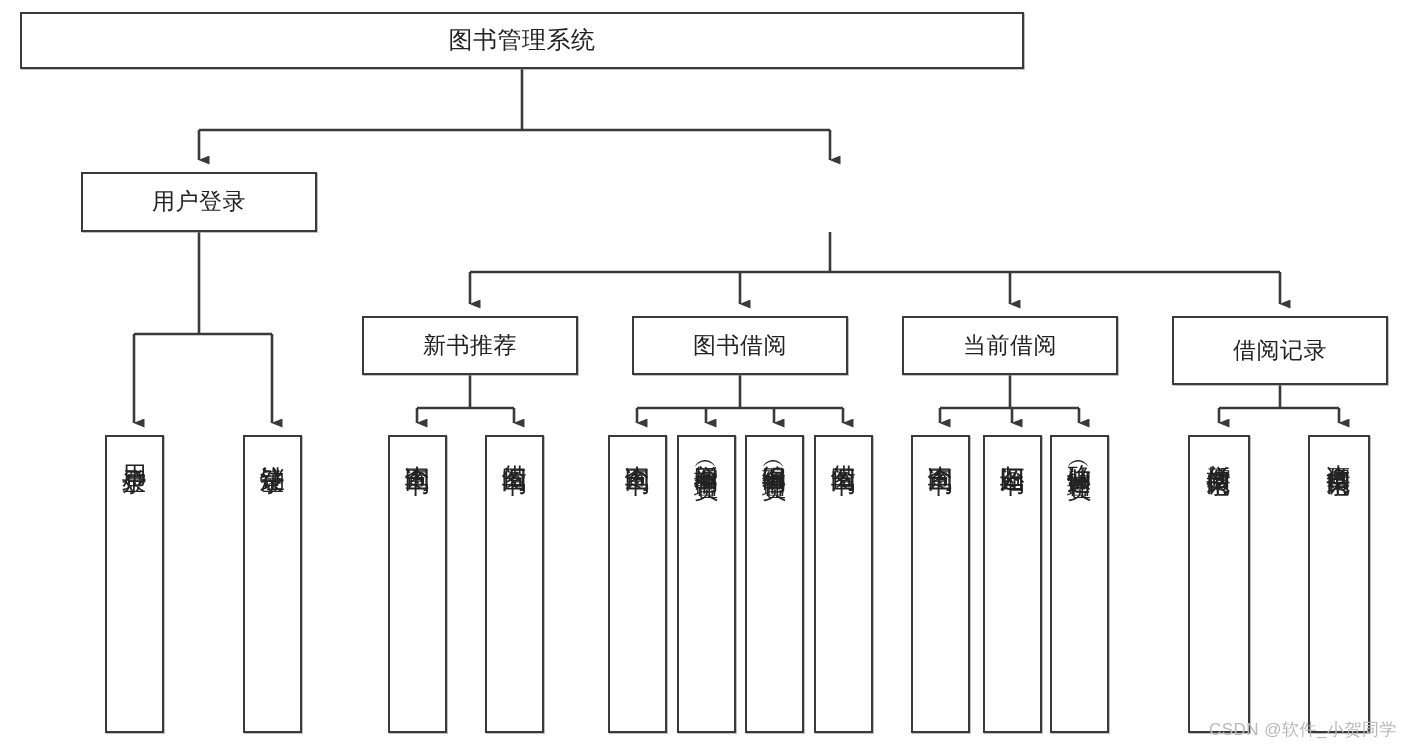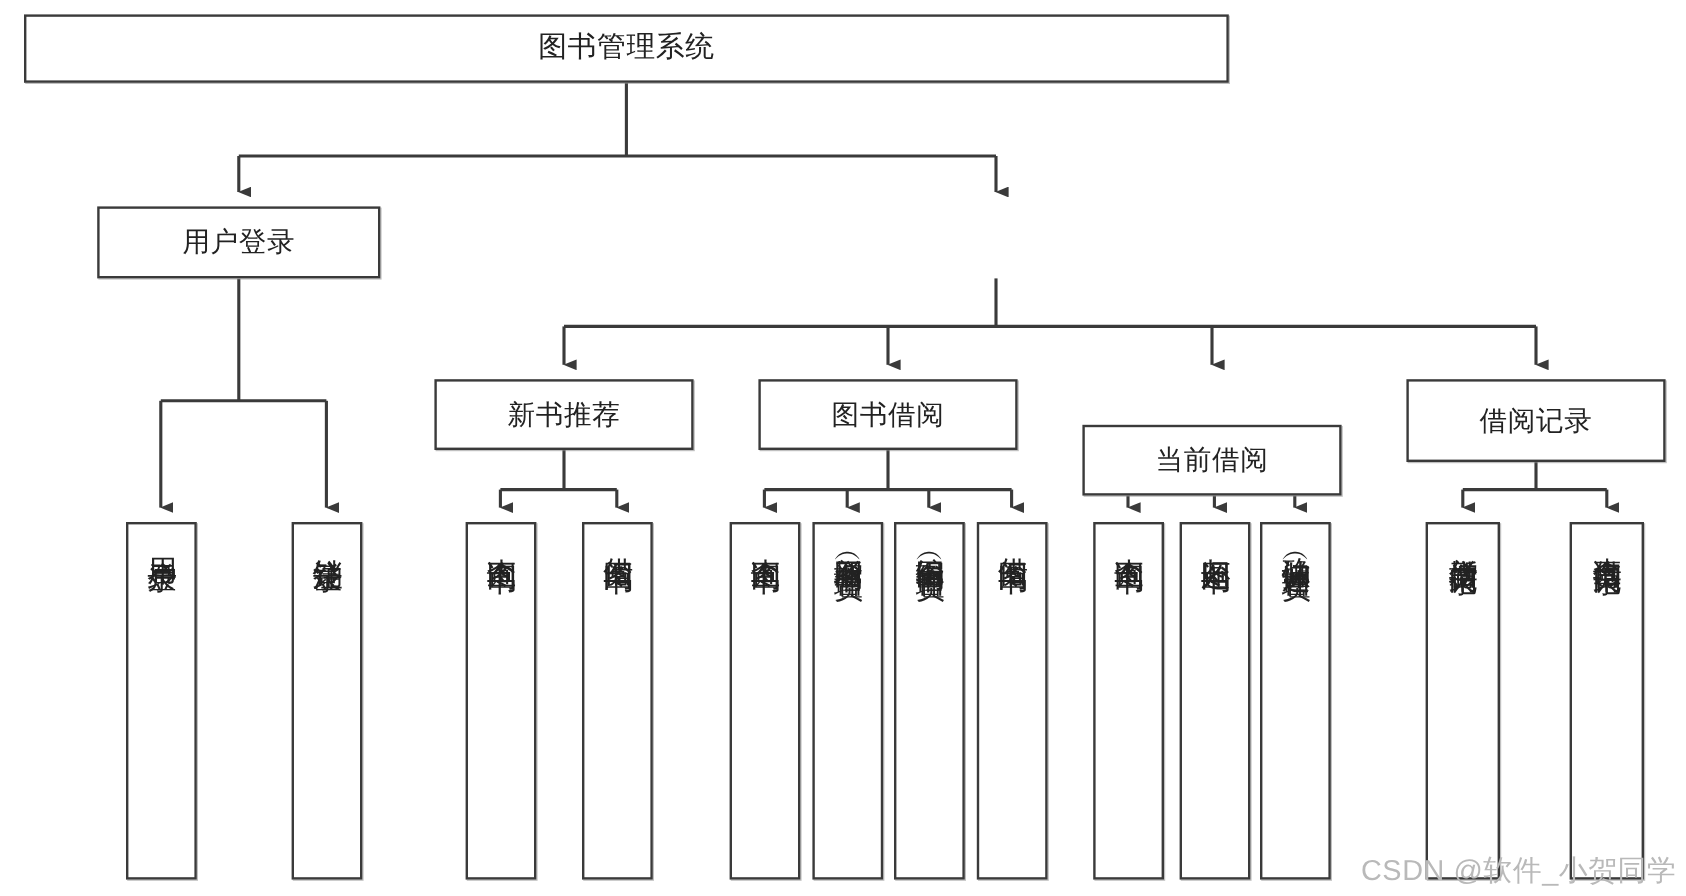--- a/index.html
+++ b/index.html
@@ -62,21 +62,21 @@
     letter-spacing:2px;
     white-space:nowrap;
   }
   .node.v.tall .lbl{
     font-size:24px;
   }
   .watermark{
     position:absolute;
     right:8px;
     bottom:6px;
-    font-size:24px;
+    font-size:17px;
     color:#b9b9b9;
     z-index:5;
     white-space:nowrap;
     letter-spacing:0.5px;
     text-align:right;
   }
 </style>
 </head>
 <body>
 
@@ -139,21 +139,21 @@
   <div class="node h" style="left: 81px; top: 172px; width: 236px; height: 60px; border-color: rgb(58, 58, 58); background: rgb(255, 255, 255); color: rgb(34, 34, 34);">
     <span class="lbl">用户登录</span>
   </div>
 
   <div class="node h" style="left: 632px; top: 316px; width: 216px; height: 59px; border-color: rgb(58, 58, 58); background: rgb(255, 255, 255); color: rgb(34, 34, 34);">
     <span class="lbl">图书借阅</span>
   </div>
   <div class="node h" style="left: 362px; top: 316px; width: 216px; height: 59px; border-color: rgb(58, 58, 58); background: rgb(255, 255, 255); color: rgb(34, 34, 34);">
     <span class="lbl">新书推荐</span>
   </div>
-  <div class="node h" style="left: 902px; top: 316px; width: 216px; height: 59px; border-color: rgb(58, 58, 58); background: rgb(255, 255, 255); color: rgb(34, 34, 34); margin-top: 38px;">
+  <div class="node h" style="left: 902px; top: 316px; width: 216px; height: 59px; border-color: rgb(58, 58, 58); background: rgb(255, 255, 255); color: rgb(34, 34, 34);">
     <span class="lbl">当前借阅</span>
   </div>
   <div class="node h" style="left: 1172px; top: 316px; width: 216px; height: 69px; border-color: rgb(58, 58, 58); background: rgb(255, 255, 255); color: rgb(34, 34, 34);">
     <span class="lbl">借阅记录</span>
   </div>
 
   <div class="node v" style="left: 105px; top: 435px; width: 59px; height: 298px; border-color: rgb(58, 58, 58); background: rgb(255, 255, 255); color: rgb(34, 34, 34);">
     <span class="lbl">用户登录</span>
   </div>
   <div class="node v" style="left: 243px; top: 435px; width: 59px; height: 298px; border-color: rgb(58, 58, 58); background: rgb(255, 255, 255); color: rgb(34, 34, 34);">

